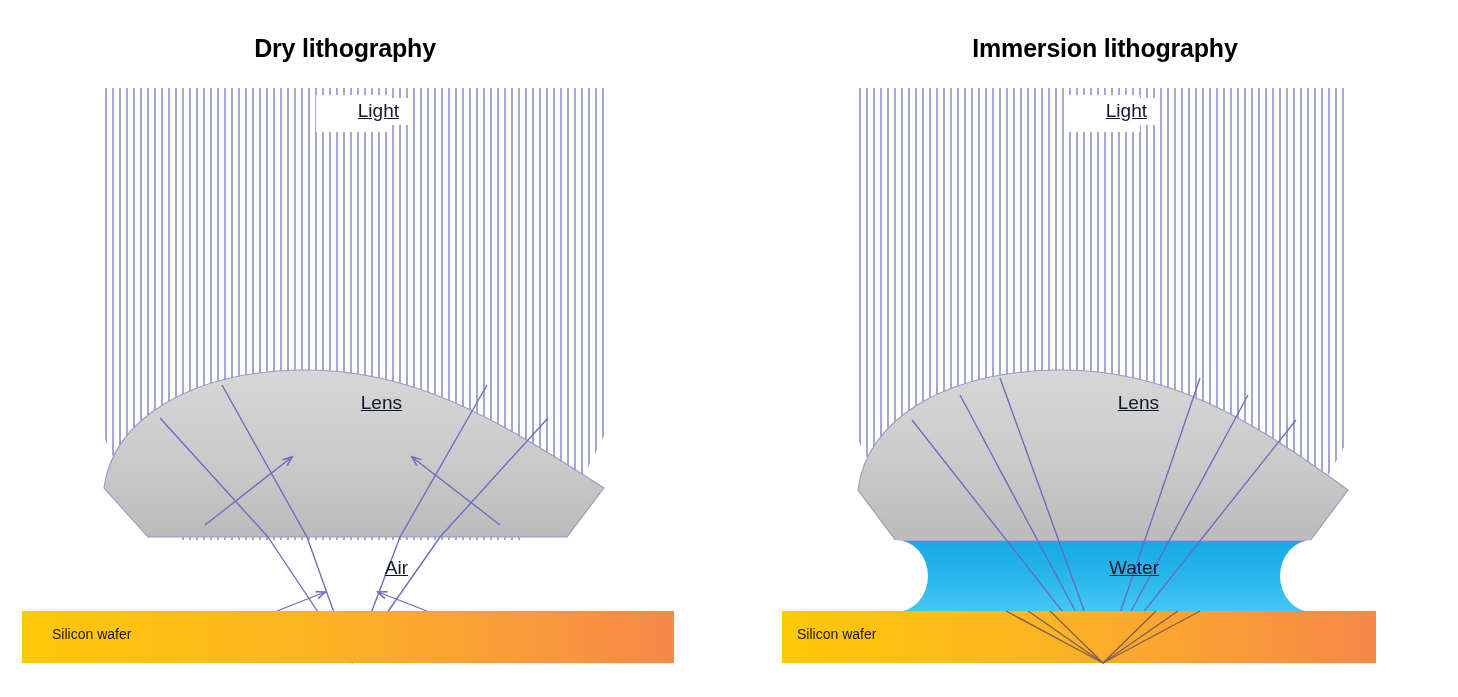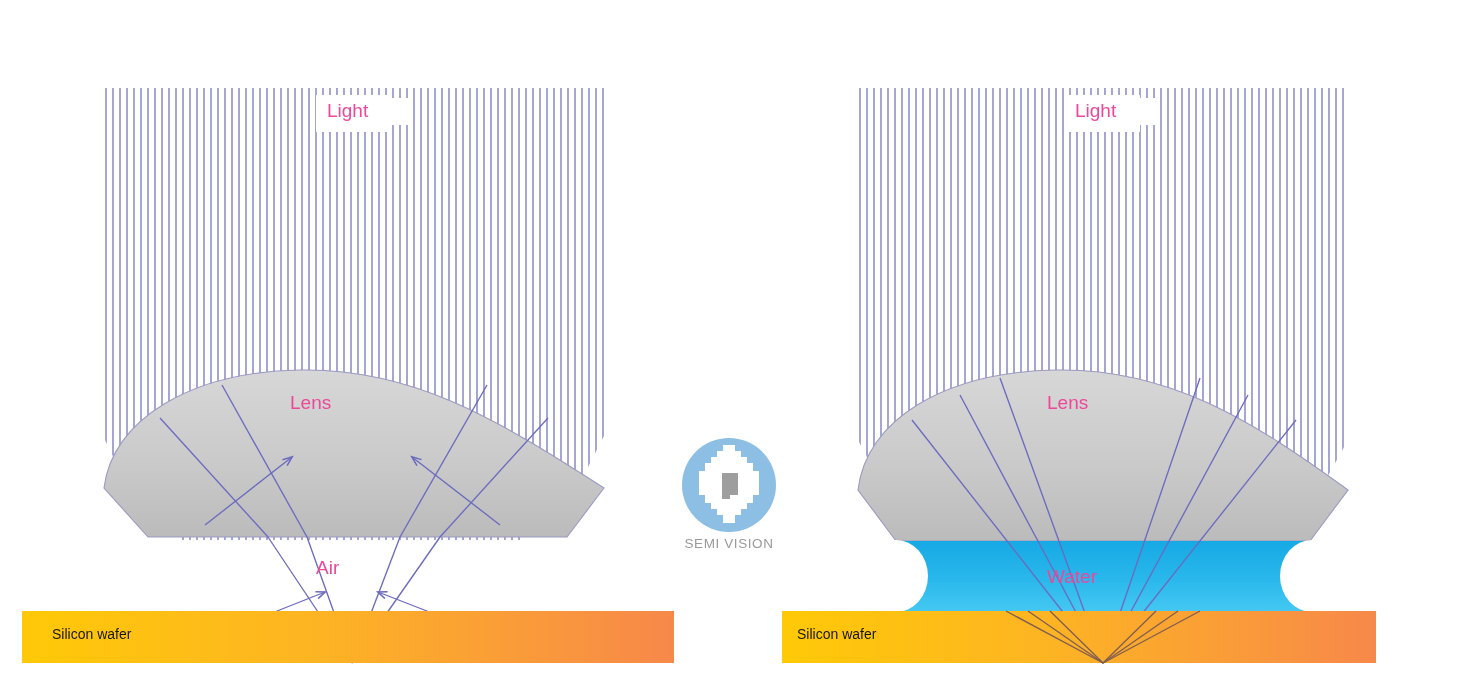--- a/index.html
+++ b/index.html
@@ -34,24 +34,25 @@
 
   .svg-layer {
     position: absolute;
     left: 0;
     top: 0;
   }
 
   .diagram-label {
     position: absolute;
     font-size: 19px;
-    color: #ec4899;
+    color: #0f172a;
     white-space: nowrap;
-    text-align: left;
+    text-align: right;
     pointer-events: none;
+    text-decoration: underline;
   }
   .label-boxed {
     background: #ffffff;
     padding: 2px 9px 3px 9px;
   }
   .wafer-label {
     position: absolute;
     font-size: 14px;
     color: #171717;
     white-space: nowrap;
@@ -78,21 +79,23 @@
     letter-spacing: 0.6px;
     color: #9a9a9a;
     white-space: nowrap;
   }
 </style>
 </head>
 <body>
 
 <div id="stage">
 
-
+  <div class="panel-title" id="title-dry">Dry lithography</div>
+
+  <div class="panel-title" id="title-immersion">Immersion lithography</div>
 
   <svg class="svg-layer" width="1458" height="697">
     <defs>
       <linearGradient id="lensGradL" x1="0" y1="0" x2="0" y2="1">
         <stop offset="0%" stop-color="#d7d7d8"></stop>
         <stop offset="55%" stop-color="#cacacb"></stop>
         <stop offset="100%" stop-color="#bbbbbc"></stop>
       </linearGradient>
       <linearGradient id="lensGradR" x1="0" y1="0" x2="0" y2="1">
         <stop offset="0%" stop-color="#d7d7d8"></stop>
@@ -345,32 +348,18 @@
   <div class="diagram-label" style="left:290px; top:392px; width:112px;">Lens</div>
 
   <div class="diagram-label" style="left:316px; top:557px; width:92px;">Air</div>
 
   <div class="wafer-label" style="left:52px; top:626px;">Silicon wafer</div>
 
   <div class="diagram-label label-boxed" style="left:1066px; top:98px; width:72px;">Light</div>
 
   <div class="diagram-label" style="left:1047px; top:392px; width:112px;">Lens</div>
 
-  <div class="diagram-label" style="left:1047px; top:557px; width:112px;margin-top:9px;">Water</div>
+  <div class="diagram-label" style="left:1047px; top:557px; width:112px;">Water</div>
 
   <div class="wafer-label" style="left:797px; top:626px;">Silicon wafer</div>
 
-  <div id="logo-wrap">
-    <div id="logo-circle">
-      <svg width="96" height="96" viewBox="0 0 96 96">
-        <circle cx="48" cy="48" r="47" fill="#8cbfe3"></circle>
-        <path fill="#ffffff" d="
-          M42,8 L54,8 L54,14 L60,14 L60,20 L66,20 L66,26 L72,26 L72,34
-          L78,34 L78,58 L72,58 L72,66 L66,66 L66,72 L60,72 L60,78 L54,78
-          L54,86 L42,86 L42,78 L36,78 L36,72 L30,72 L30,66 L24,66 L24,58
-          L18,58 L18,34 L24,34 L24,26 L30,26 L30,20 L36,20 L36,14 L42,14 Z"></path>
-        <path fill="#9e9e9e" d="M41,36 L57,36 L57,58 L49,58 L49,62 L41,62 Z"></path>
-      </svg>
-    </div>
-    <div id="logo-caption">SEMI VISION</div>
-  </div>
 
 </div>
 
 </body></html>

